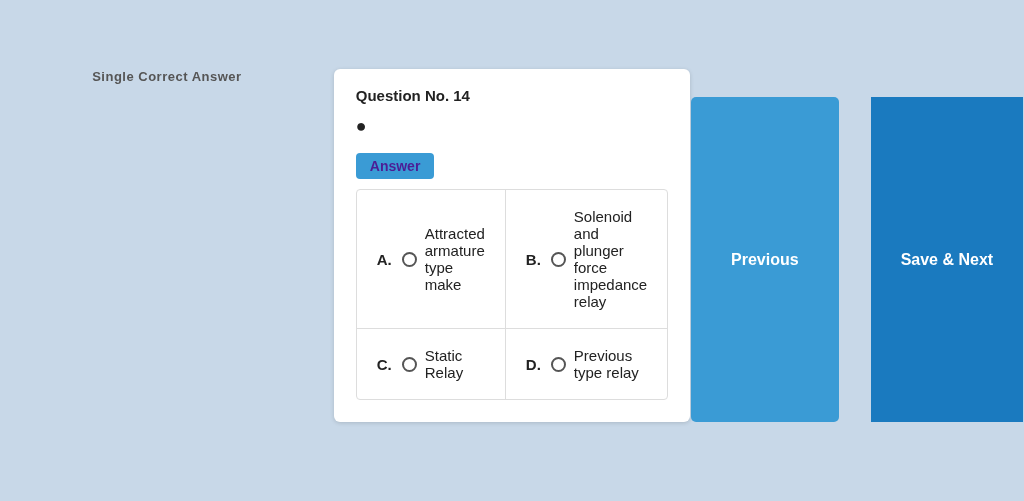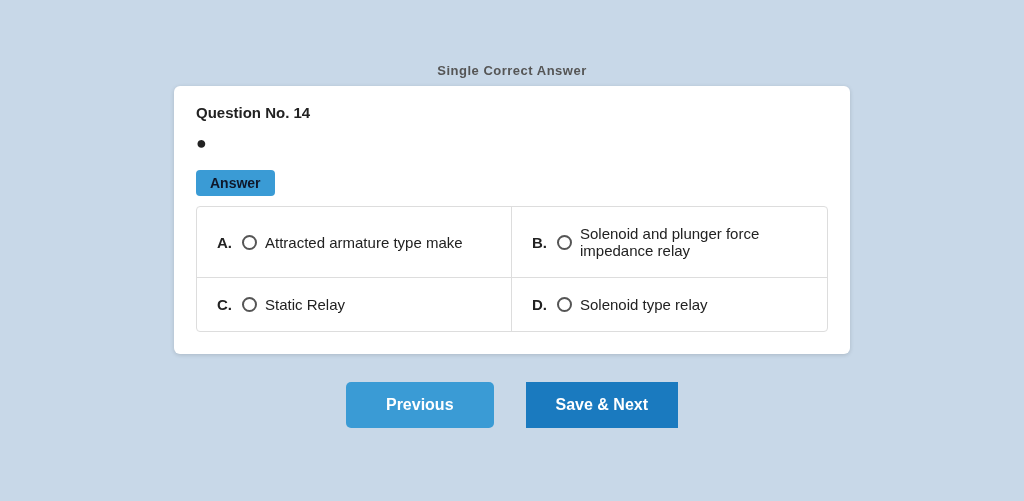--- a/index.html
+++ b/index.html
@@ -10,22 +10,21 @@
       display: flex;
       justify-content: center;
       align-items: center;
       min-height: 501px;
       width: 1024px;
       overflow: hidden;
     }
 
     .page-wrapper {
       display: flex;
-      flex-direction: column;
-      align-items: center;
+      flex-direction: row;
       width: 100%;
       padding: 20px 0 30px 0;
     }
 
     .question-card {
       background: #ffffff;
       border-radius: 6px;
       width: 676px;
       padding: 18px 22px 22px 22px;
       box-shadow: 0 1px 4px rgba(0,0,0,0.15);
@@ -48,21 +47,21 @@
     }
 
     .bullet {
       font-size: 18px;
       line-height: 1;
       margin-top: 1px;
     }
 
     .answer-label {
       background: #3a9bd5;
-      color: #0f172a;
+      color: #4c1d95;
       font-weight: bold;
       font-size: 14px;
       padding: 5px 14px;
       border-radius: 4px;
       display: inline-block;
       margin-bottom: 10px;
     }
 
     .options-grid {
       display: grid;
@@ -182,21 +181,21 @@
         <span>Solenoid and plunger force impedance relay</span>
       </div>
       <div class="option-cell">
         <span class="option-label">C.</span>
         <span class="radio-circle"></span>
         <span>Static Relay</span>
       </div>
       <div class="option-cell">
         <span class="option-label">D.</span>
         <span class="radio-circle"></span>
-        <span>Solenoid type relay</span>
+        <span>Previous type relay</span>
       </div>
     </div>
   </div>
 
   <div class="buttons-row">
     <button class="btn-previous">Previous</button>
     <button class="btn-save-next">Save &amp; Next</button>
   </div>
 </div>
 

